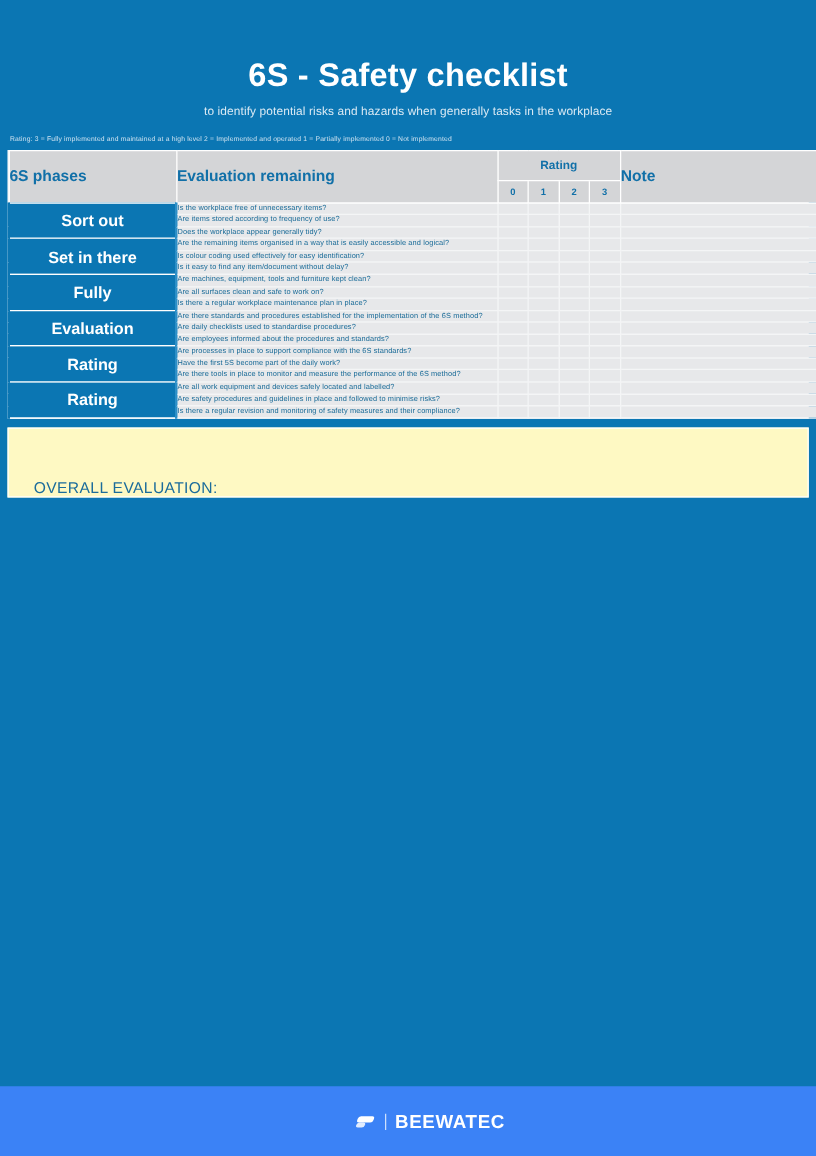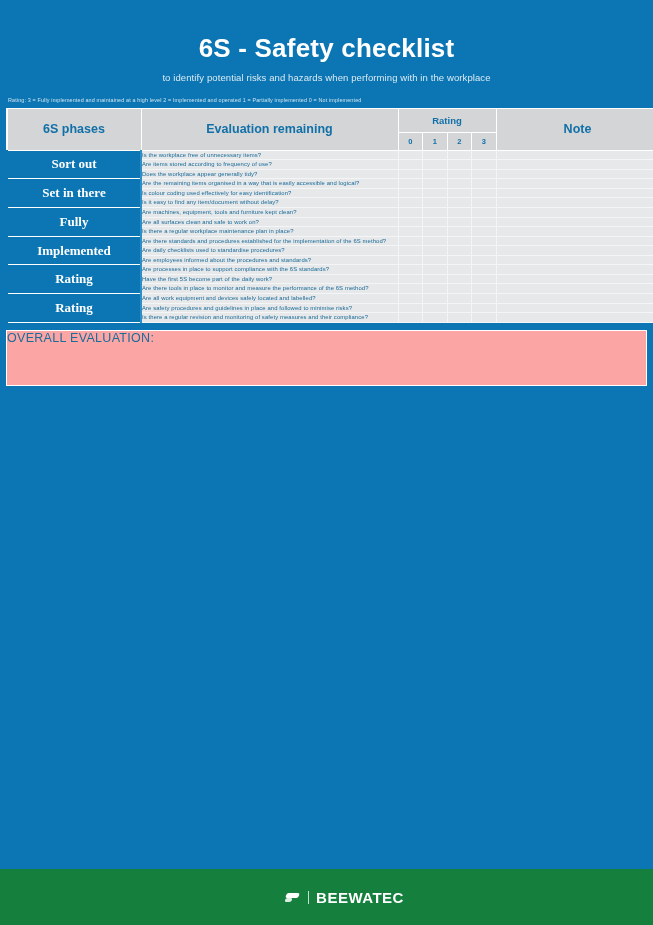--- a/index.html
+++ b/index.html
@@ -11,21 +11,21 @@
   }
 
   #sheet {
     position:relative;
     width:653px; height:925px;
     background:#0b76b3;
   }
 
   
   .header {
-    padding-top:34px;
+    padding-top:46px;
     text-align:center;
     color:#ffffff;
   }
   .title {
     font-size:26px;
     font-weight:bold;
     letter-spacing:.2px;
     line-height:1.1;
     color:#ffffff;
   }
@@ -63,21 +63,21 @@
   col.c-crit  { width:257px; }
   col.c-rate  { width:24.5px; }
   col.c-note  { width:163px; }
 
   
   .hdr-cell {
     background:#d4d5d7;
     color:#1170a8;
     font-size:12.5px;
     font-weight:bold;
-    text-align:center;
+    text-align:left;
     vertical-align:middle;
     border:1px solid #ffffff;
   }
   .hdr-rating-group {
     background:#d4d5d7;
     color:#1170a8;
     font-size:9.5px;
     font-weight:bold;
     text-align:center;
     border:1px solid #ffffff;
@@ -96,21 +96,20 @@
   
   .phase-cell {
     background:#0b76b3;
     color:#ffffff;
     font-size:13px;
     font-weight:bold;
     text-align:center;
     vertical-align:middle;
     border:1px solid #ffffff;
     border-left:2px solid #0b76b3;
-    font-family:Liberation Serif, serif;
   }
 
   
   .crit-cell {
     background:#e7e8ea;
     color:#186a97;
     font-size:5.9px;
     line-height:1.45;
     text-align:left;
     vertical-align:middle;
@@ -129,38 +128,39 @@
   
   .note-cell {
     background:#e7e8ea;
     border:1px solid #f4f5f6;
   }
 
   
   .overall {
     margin:7px 6px 0 6px;
     height:56px;
-    background:#fca5a5;
+    background:#fef9c3;
     border:1px solid #ffffff;
     display:flex;
-    align-items:flex-start;
+    align-items:flex-end;
+    padding-left:20px;
   }
   .overall-label {
     color:#1b6c9b;
     font-size:12.5px;
     font-weight:normal;
     letter-spacing:.3px;
   }
 
   
   .footer {
     position:absolute;
     left:0; right:0; bottom:0;
     height:56px;
-    background:#15803d;
+    background:#3b82f6;
     display:flex;
     align-items:center;
     justify-content:center;
     gap:7px;
     padding-left:36px;
   }
   .logo-mark {
     width:16px; height:11px;
     position:relative;
   }
@@ -184,21 +184,21 @@
     letter-spacing:.5px;
   }
 </style>
 </head>
 <body>
 
 <div id="sheet">
 
   <div class="header">
     <div class="title">6S - Safety checklist</div>
-    <div class="subtitle">to identify potential risks and hazards when performing with in the workplace</div>
+    <div class="subtitle">to identify potential risks and hazards when generally tasks in the workplace</div>
     <div class="rating-legend">Rating: 3 = Fully implemented and maintained at a high level   2 = Implemented and operated   1 = Partially implemented   0 = Not implemented</div>
   </div>
 
   <div class="table-wrap">
     <table class="checklist">
       <colgroup>
         <col class="c-phase">
           <col class="c-crit">
         <col class="c-rate">
           <col class="c-rate">
@@ -290,21 +290,21 @@
           </tr>
           <tr>
             <td class="crit-cell">Is there a regular workplace maintenance plan in place?</td>
             <td class="rate-cell"></td>
             <td class="rate-cell"></td>
             <td class="rate-cell"></td>
             <td class="rate-cell"></td>
             <td class="note-cell"></td>
           </tr>
           <tr>
-            <td class="phase-cell" rowspan="3">Implemented</td>
+            <td class="phase-cell" rowspan="3">Evaluation</td>
             <td class="crit-cell">Are there standards and procedures established for the implementation of the 6S method?</td>
             <td class="rate-cell"></td>
             <td class="rate-cell"></td>
             <td class="rate-cell"></td>
             <td class="rate-cell"></td>
             <td class="note-cell"></td>
           </tr>
           <tr>
             <td class="crit-cell">Are daily checklists used to standardise procedures?</td>
             <td class="rate-cell"></td>

